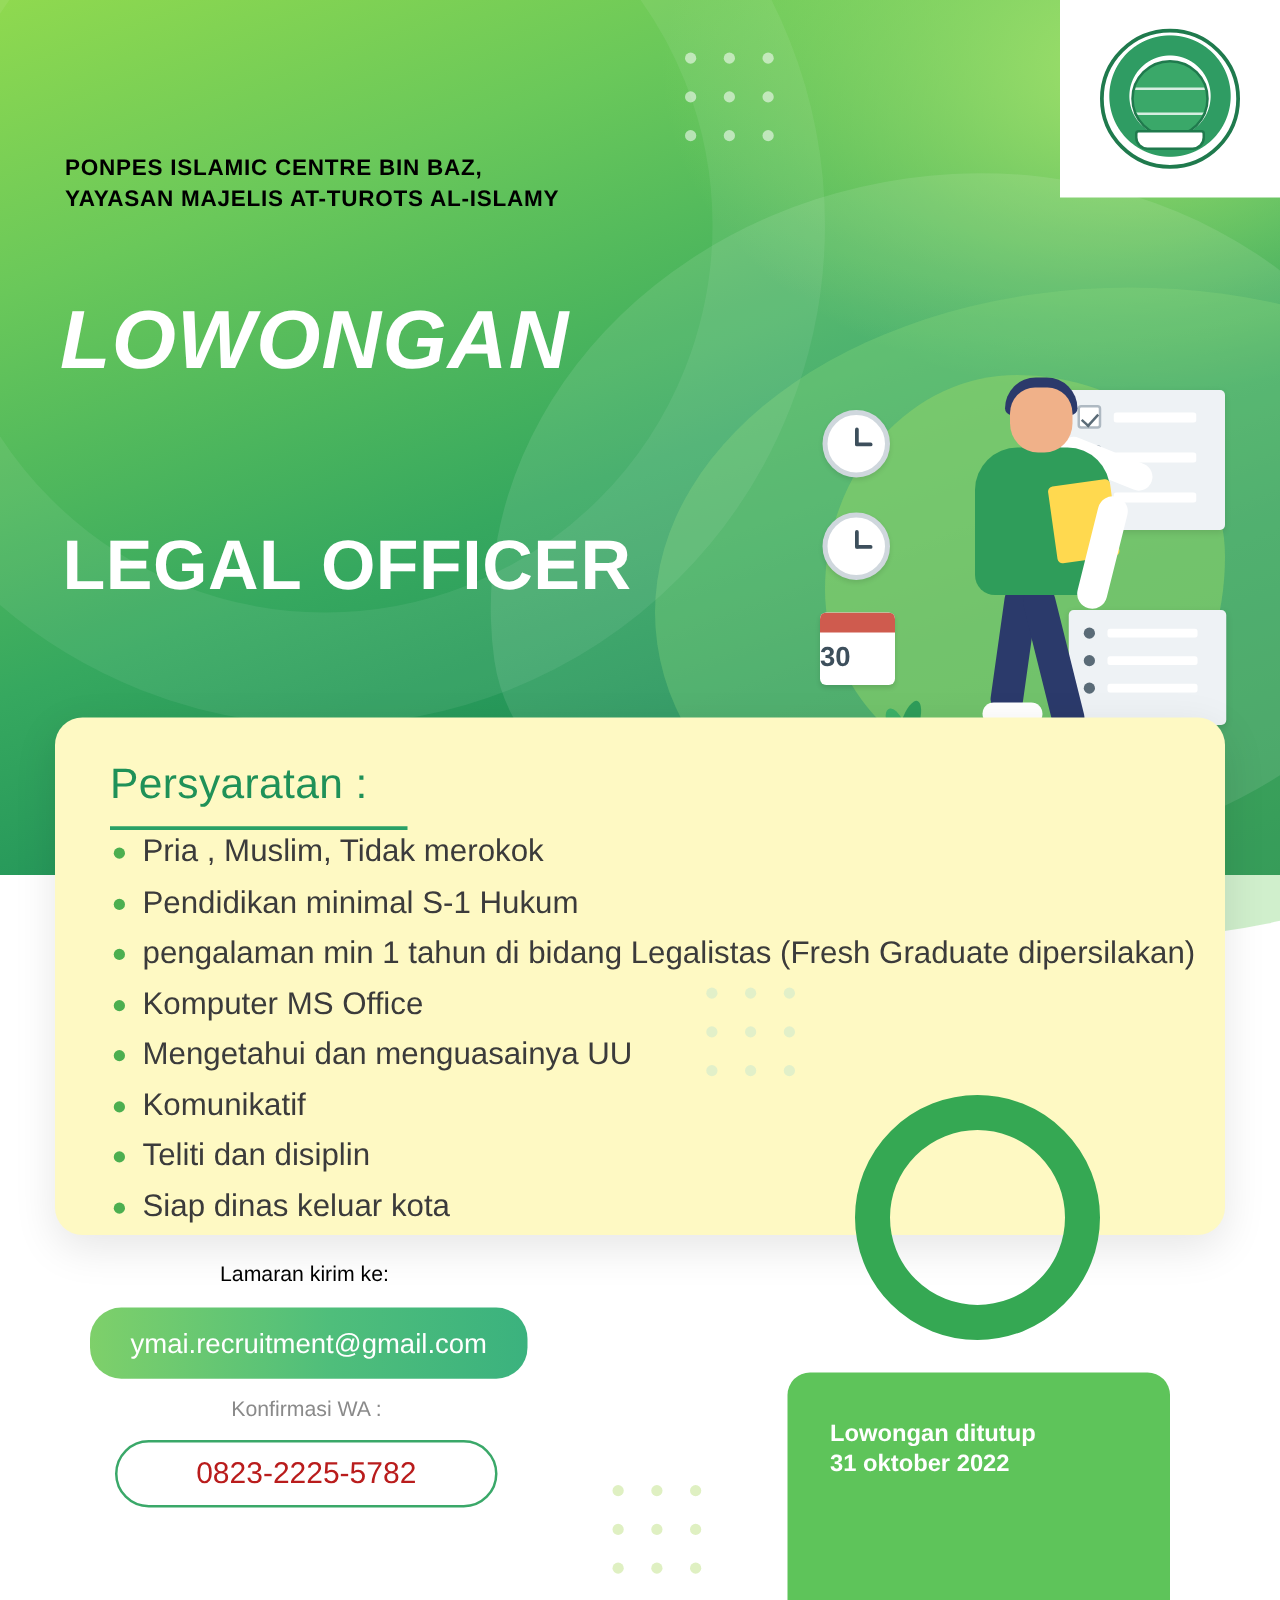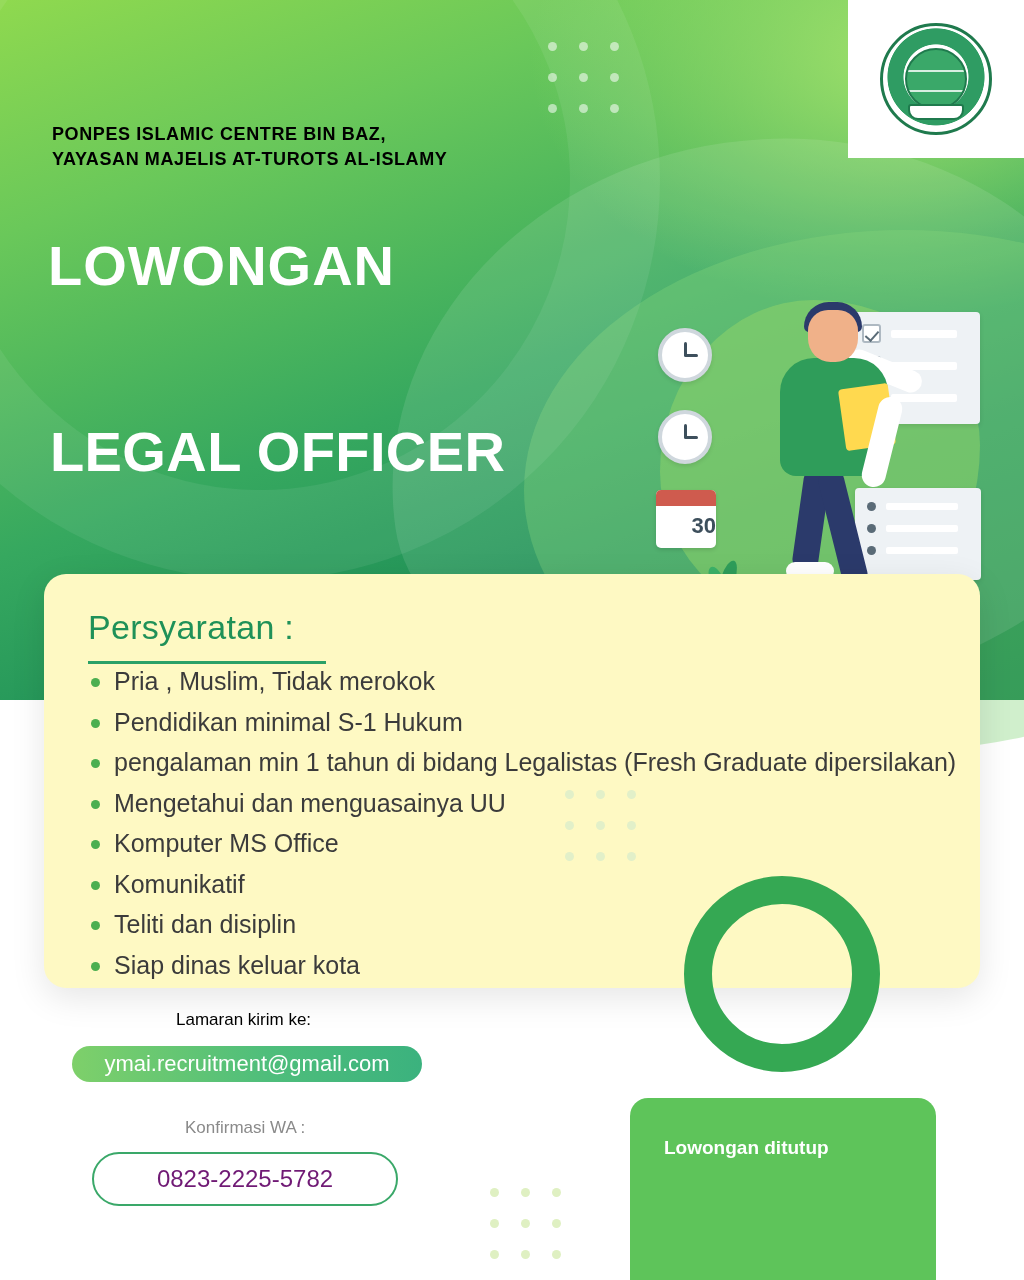--- a/index.html
+++ b/index.html
@@ -117,24 +117,25 @@
     letter-spacing:0.6px;
     line-height:1.38;
     text-transform:uppercase;
   }
   .org-name .line2 { display:block; }
 
   .title-main {
     position:absolute;
     left:48px; top:238px;
     color:#ffffff;
-    font-size:56px;
+    font-size:66px;
     font-weight:bold;
     letter-spacing:1px;
     line-height:1;
+    font-style:italic;
   }
   .subtitle-1 {
     position:absolute;
     left:50px; top:358px;
     color:#ffffff;
     font-size:48px;
     font-weight:bold;
     letter-spacing:0.4px;
     line-height:1;
   }
@@ -181,21 +182,21 @@
   .calendar {
     position:absolute; left:16px; top:200px;
     width:60px; height:58px;
     background:#ffffff;
     border-radius:5px;
     box-shadow:0 2px 4px rgba(0,0,0,0.12);
     overflow:hidden;
   }
   .calendar .cal-top { height:16px; background:#cf5b4e; }
   .calendar .cal-num {
-    text-align:right; font-size:22px; font-weight:bold; color:#3d4f5c;
+    text-align:left; font-size:22px; font-weight:bold; color:#3d4f5c;
     line-height:40px;
   }
 
   .checklist {
     position:absolute; left:212px; top:22px;
     width:128px; height:112px;
     background:#eef2f5;
     border-radius:4px;
     box-shadow:0 2px 5px rgba(0,0,0,0.10);
     padding:12px 10px;
@@ -286,37 +287,37 @@
     border:28px solid #35a853;
   }
 
   
   .send-label {
     position:absolute; left:176px; top:1010px;
     color:#000000; font-size:17px;
   }
   .email-pill {
     position:absolute; left:72px; top:1046px;
-    width:350px; height:36px;
+    width:350px; height:57px;
     border-radius:25px;
     background:linear-gradient(90deg,#7ed06a 0%, #4fbe7b 55%, #3bb27e 100%);
     color:#ffffff;
     font-size:22px;
     display:flex; align-items:center; justify-content:center;
   }
   .wa-label {
     position:absolute; left:185px; top:1118px;
     color:#8a8a8a; font-size:17px;
   }
   .wa-pill {
     position:absolute; left:92px; top:1152px;
     width:306px; height:54px;
     border-radius:27px;
     border:2px solid #3aa869;
-    color:#701a75;
+    color:#b91c1c;
     font-size:24px;
     display:flex; align-items:center; justify-content:center;
     background:#ffffff;
   }
 
   
   .closing-box {
     position:absolute;
     left:630px; top:1098px;
     width:306px; height:182px;
@@ -428,22 +429,22 @@
     </div>
   </div>
 
   <div class="req-card">
     <div class="req-heading">Persyaratan :</div>
     <div class="req-underline"></div>
     <ul class="req-list">
       <li>Pria , Muslim, Tidak merokok</li>
       <li>Pendidikan minimal S-1 Hukum</li>
       <li>pengalaman min 1 tahun di bidang Legalistas (Fresh Graduate dipersilakan)</li>
+      <li>Komputer MS Office</li>
       <li>Mengetahui dan menguasainya UU</li>
-      <li>Komputer MS Office</li>
       <li>Komunikatif</li>
       <li>Teliti dan disiplin</li>
       <li>Siap dinas keluar kota</li>
     </ul>
   </div>
 
   <div class="dots dots-mid">
     <span></span>
       <span></span>
       <span></span>
@@ -470,15 +471,16 @@
     <span></span>
       <span></span>
       <span></span>
     <span></span>
       <span></span>
       <span></span>
   </div>
 
   <div class="closing-box">
     <div>Lowongan ditutup</div>
+    <div>31 oktober 2022</div>
   </div>
 
 </div>
 
 </body></html>

